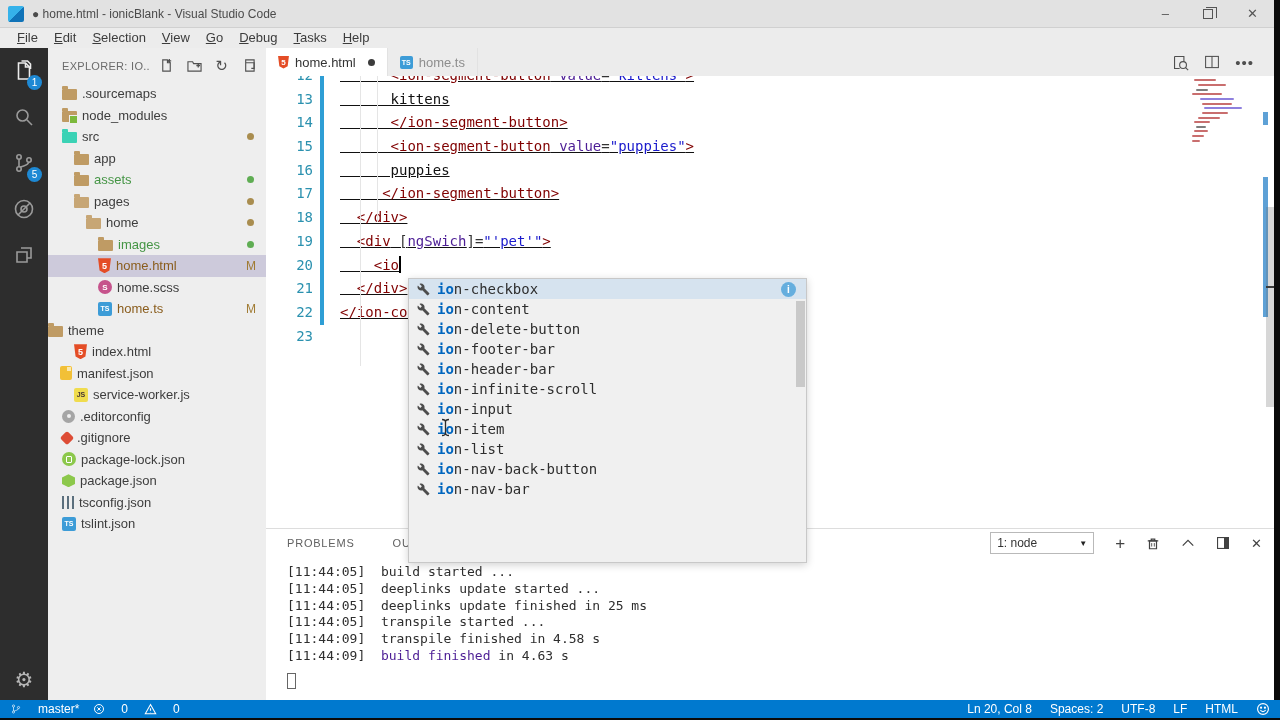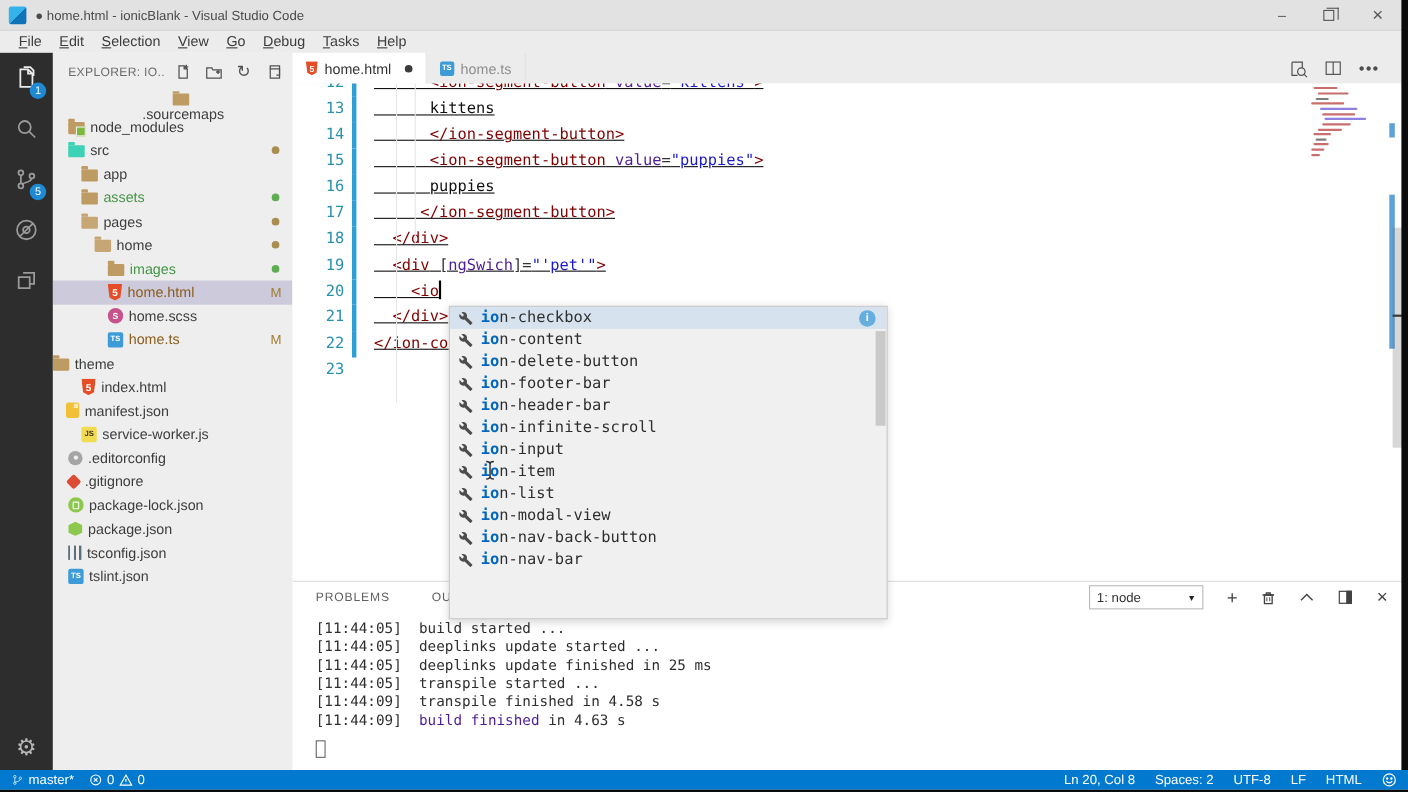--- a/index.html
+++ b/index.html
@@ -139,21 +139,21 @@
   .panel-right svg{stroke:#424242;fill:none;stroke-width:1.4;}
   .plus-glyph{font-size:17px;line-height:1;} .close-glyph{font-size:13px;}
   .terminal{padding:7px 0 0 21px;font-size:13px;line-height:16.8px;color:#2e2e2e;}
   .t-line{white-space:pre;}
   .t-green{color:#4c1d95;}
   .term-cursor{margin:8px 0 0 21px;width:9px;height:16px;border:1px solid #666;}
 
   
   .statusbar{position:absolute;left:0;right:0;bottom:2px;height:18px;background:#0079cf;color:#fff;
     display:flex;align-items:center;font-size:12px;padding:0 10px;z-index:40;}
-  .sb-item{display:flex;align-items:center;gap:4px;margin-right:14px;}
+  .sb-item{display:flex;align-items:center;gap:16px;margin-right:14px;}
   .sb-right{margin-left:auto;display:flex;align-items:center;}
   .sb-right .sb-item{margin-right:0;margin-left:18px;}
   .statusbar svg{stroke:#fff;fill:none;stroke-width:1.3;}
 
   .black-right{position:absolute;top:0;right:0;width:6px;height:700px;background:#0b0b0b;z-index:70;}
   .black-bottom{position:absolute;left:0;right:0;bottom:0;height:2px;background:#0b0b0b;z-index:70;}
 
   
   .mouse-ibeam{position:absolute;left:440px;top:418px;z-index:80;}
 </style>
@@ -238,21 +238,21 @@
             <path d="M12 6v4M10 8h4" stroke-width="1.4"></path>
           </svg>
         <span class="refresh-glyph">↻</span>
         <svg width="15" height="15" viewBox="0 0 16 16">
             <path d="M5 5h9v9H5z"></path>
             <path d="M5 5V2h9v9h-3"></path>
           </svg>
       </div>
     </div>
     <div class="tree">
-        <div class="tree-row" style="padding-left: 14px; flex-direction: column;">
+        <div class="tree-row" style="padding-left: 14px;">
           <span class="fi fi-folder"></span>
           <span class="tree-label">.sourcemaps</span>
         </div>
         <div class="tree-row" style="padding-left: 14px;">
           <span class="fi fi-folder-node"></span>
           <span class="tree-label">node_modules</span>
         </div>
         <div class="tree-row" style="padding-left: 14px;">
           <span class="fi fi-folder-open-src"></span>
           <span class="tree-label">src</span>
@@ -522,28 +522,20 @@
           </svg>
         </span>
         <span><span class="sg-match">io</span><span>n-list</span></span>
       </div>
       <div class="sg-row">
         <span class="wrench">
           <svg width="13" height="13" viewBox="0 0 24 24" fill="#4d4d4d">
             <path d="M22.7 19l-9.1-9.1c.9-2.3.4-5-1.5-6.9-2-2-5-2.4-7.4-1.3L9 6 6 9 1.6 4.7C.4 7.1.9 10.1 2.9 12.1c1.9 1.9 4.6 2.4 6.9 1.5l9.1 9.1c.4.4 1 .4 1.4 0l2.3-2.3c.5-.4.5-1.1.1-1.4z"></path>
           </svg>
         </span>
-        <span><span class="sg-match">io</span><span>n-modal-view</span></span>
-      </div>
-      <div class="sg-row">
-        <span class="wrench">
-          <svg width="13" height="13" viewBox="0 0 24 24" fill="#4d4d4d">
-            <path d="M22.7 19l-9.1-9.1c.9-2.3.4-5-1.5-6.9-2-2-5-2.4-7.4-1.3L9 6 6 9 1.6 4.7C.4 7.1.9 10.1 2.9 12.1c1.9 1.9 4.6 2.4 6.9 1.5l9.1 9.1c.4.4 1 .4 1.4 0l2.3-2.3c.5-.4.5-1.1.1-1.4z"></path>
-          </svg>
-        </span>
         <span><span class="sg-match">io</span><span>n-nav-back-button</span></span>
       </div>
       <div class="sg-row">
         <span class="wrench">
           <svg width="13" height="13" viewBox="0 0 24 24" fill="#4d4d4d">
             <path d="M22.7 19l-9.1-9.1c.9-2.3.4-5-1.5-6.9-2-2-5-2.4-7.4-1.3L9 6 6 9 1.6 4.7C.4 7.1.9 10.1 2.9 12.1c1.9 1.9 4.6 2.4 6.9 1.5l9.1 9.1c.4.4 1 .4 1.4 0l2.3-2.3c.5-.4.5-1.1.1-1.4z"></path>
           </svg>
         </span>
         <span><span class="sg-match">io</span><span>n-nav-bar</span></span>
       </div>

